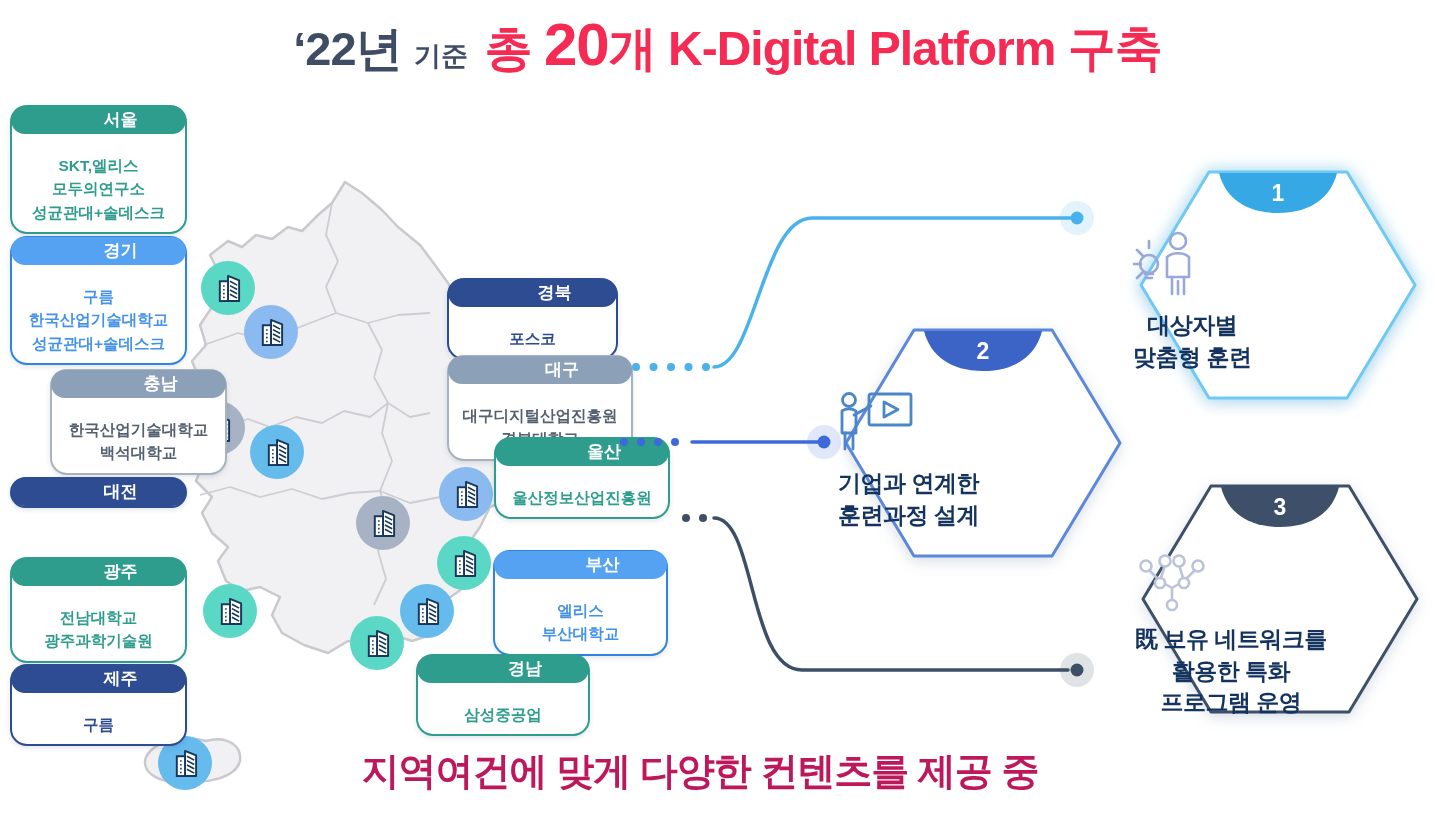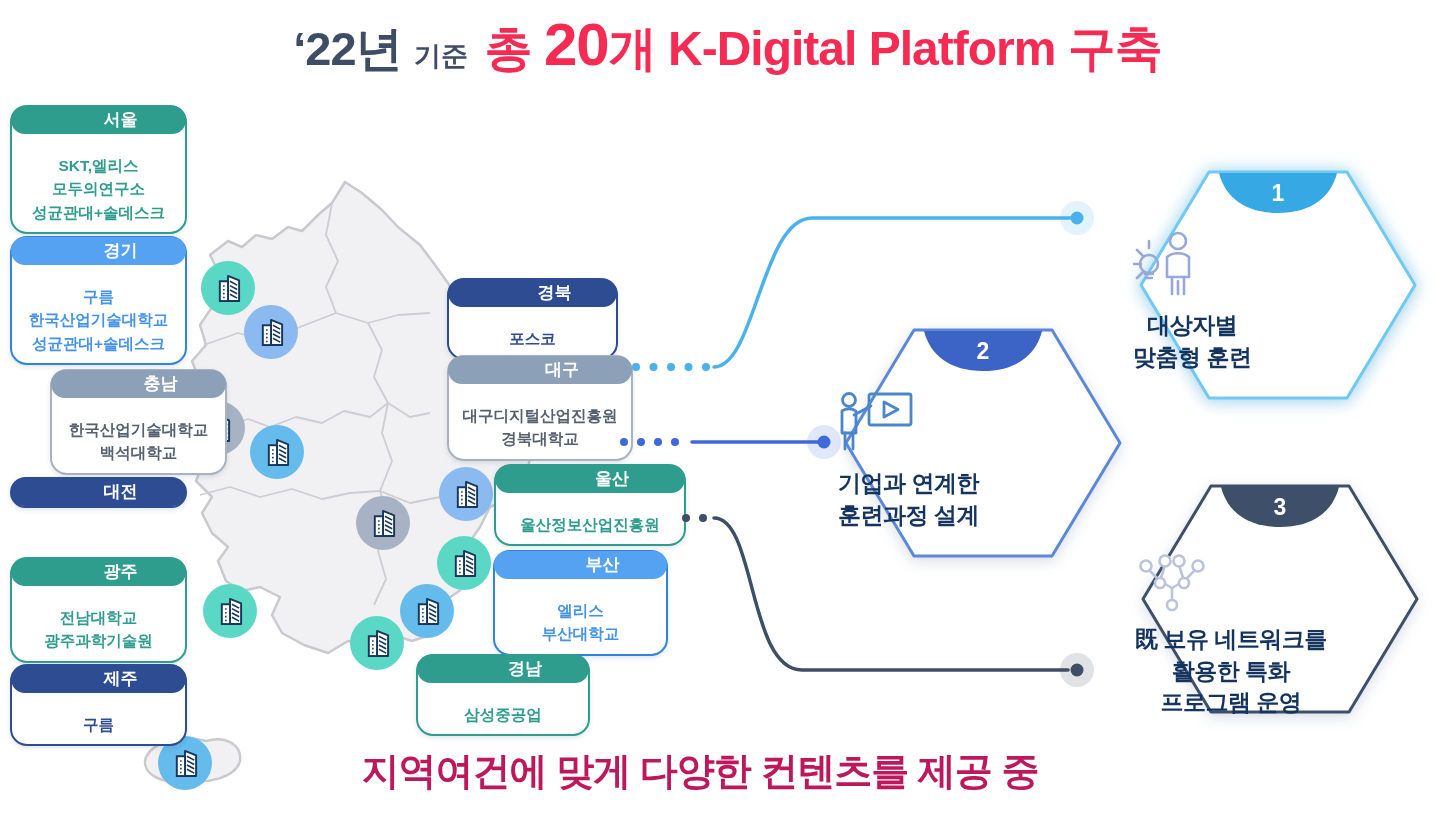--- a/index.html
+++ b/index.html
@@ -218,21 +218,21 @@
           <div>포스코</div>
         </div>
   </div>
       <div class="region-card theme-slate" style="left: 447px; top: 355px; width: 186px;">
     <div class="hd">대구</div>
     <div class="bd">
           <div>대구디지털산업진흥원</div>
           <div>경북대학교</div>
         </div>
   </div>
-      <div class="region-card theme-teal" style="left: 494px; top: 464px; width: 192px;">
+      <div class="region-card theme-teal" style="left: 494px; top: 437px; width: 176px;">
     <div class="hd">울산</div>
     <div class="bd">
           <div>울산정보산업진흥원</div>
         </div>
   </div>
       <div class="region-card theme-blue" style="left: 493px; top: 550px; width: 175px;">
     <div class="hd">부산</div>
     <div class="bd">
           <div>엘리스</div>
           <div>부산대학교</div>

